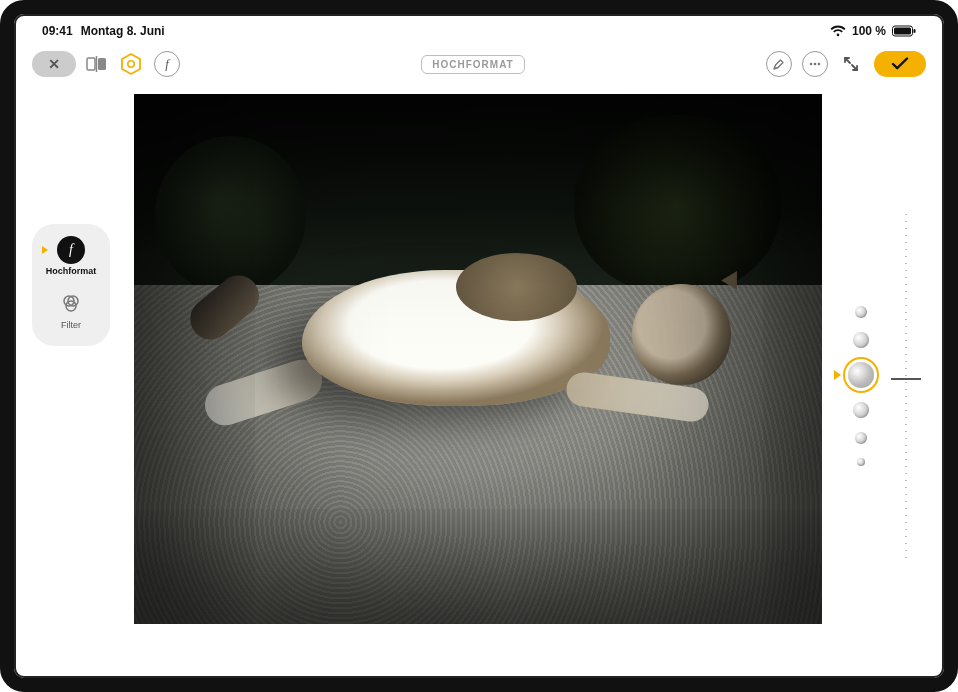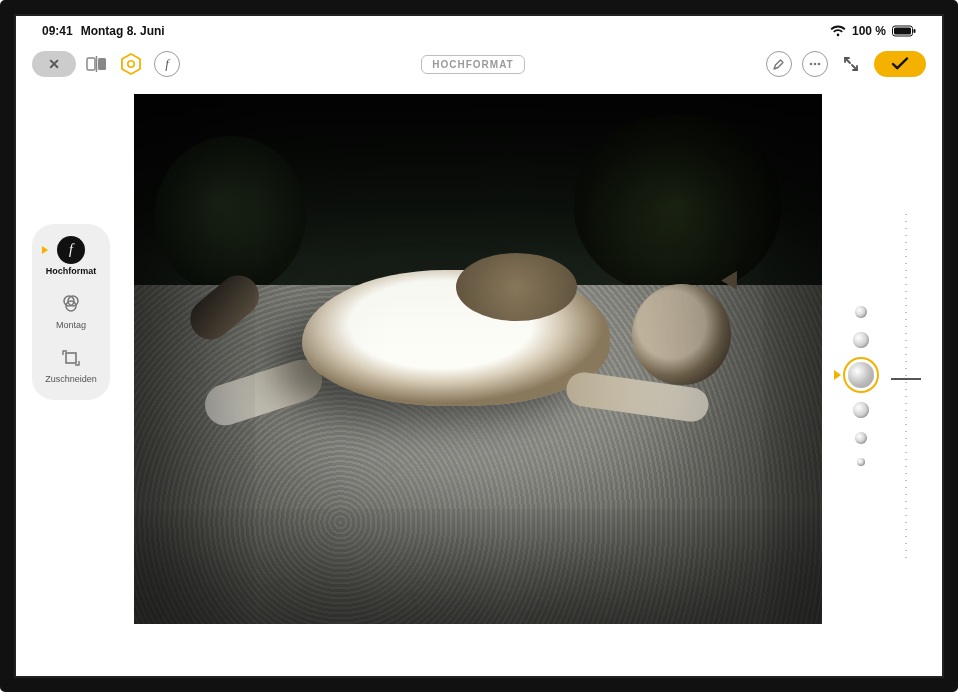--- a/index.html
+++ b/index.html
@@ -3,21 +3,21 @@
 <meta charset="utf-8">
 <style>
   * { box-sizing: border-box; margin: 0; padding: 0; }
   html, body { width: 958px; height: 692px; background: #fff; font-family: -apple-system, "Helvetica Neue", Arial, sans-serif; overflow: hidden; }
   
   
   .device {
     position: relative;
     width: 958px; height: 692px;
     border: 14px solid #111;
-    border-radius: 5px;
+    border-radius: 24px;
     background: #fff;
     box-shadow: inset 0 0 0 2px #222;
   }
   
   
   .statusbar {
     position: absolute; top: 6px; left: 0; right: 0;
     height: 22px;
     display: flex; justify-content: space-between; align-items: center;
     padding: 0 28px;
@@ -278,30 +278,21 @@
       <div class="plabel">Hochformat</div>
     </div>
     <div class="ptool">
       <div class="picon">
         <svg width="24" height="24" viewBox="0 0 24 24">
             <circle cx="10" cy="9" r="5" fill="none" stroke="#777" stroke-width="1.5"></circle>
             <circle cx="14" cy="9" r="5" fill="none" stroke="#777" stroke-width="1.5"></circle>
             <circle cx="12" cy="14" r="5" fill="none" stroke="#777" stroke-width="1.5"></circle>
           </svg>
       </div>
-      <div class="plabel">Montag</div>
-    </div>
-    <div class="ptool">
-      <div class="picon">
-        <svg width="24" height="24" viewBox="0 0 24 24">
-            <rect x="7" y="7" width="10" height="10" fill="none" stroke="#777" stroke-width="1.6"></rect>
-            <path d="M4 9V5h4M20 15v4h-4" fill="none" stroke="#777" stroke-width="1.4"></path>
-          </svg>
-      </div>
-      <div class="plabel">Zuschneiden</div>
+      <div class="plabel">Filter</div>
     </div>
   </div>
 
   <div class="right-panel">
     <div class="light-column">
       <div class="light-dot small"></div>
       <div class="light-dot"></div>
       <div class="light-dot selected"></div>
       <div class="light-dot"></div>
       <div class="light-dot small"></div>

